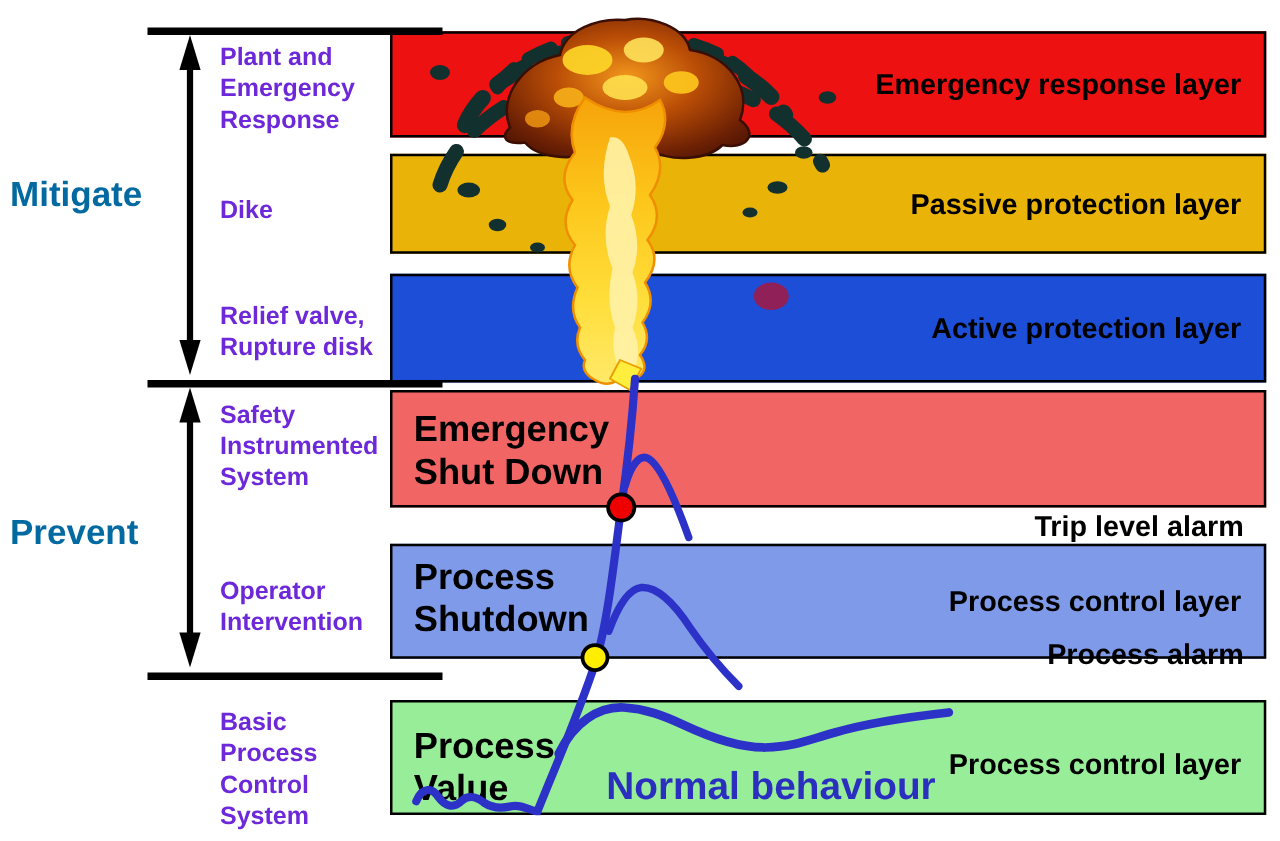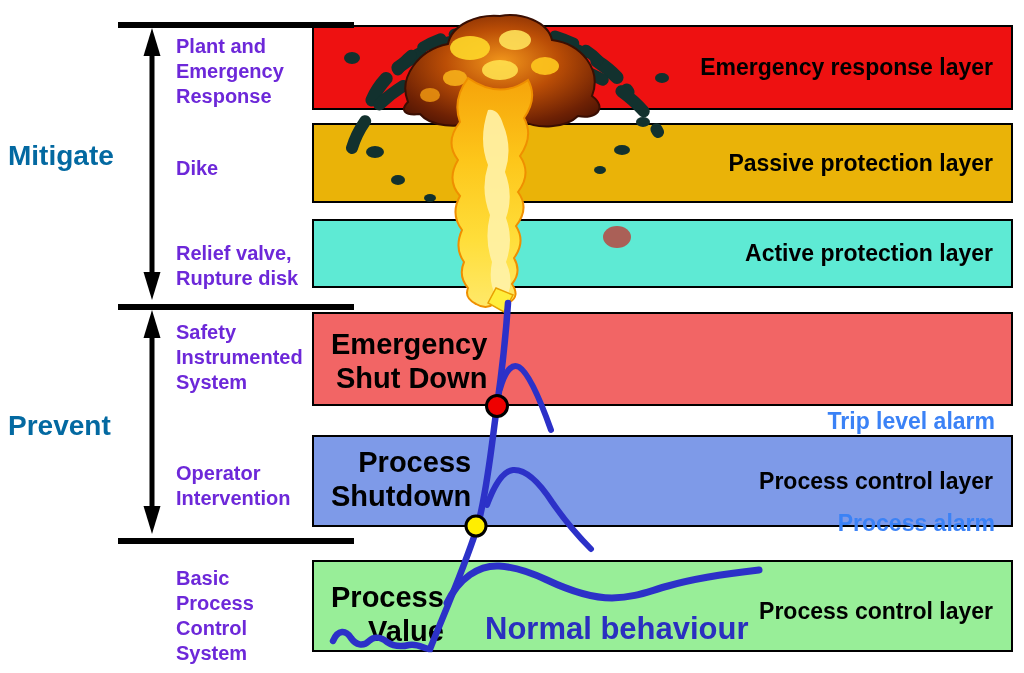--- a/index.html
+++ b/index.html
@@ -2,38 +2,38 @@
 <html><head>
 <meta charset="utf-8">
 <style>
   html,body{margin:0;padding:0;background:#fff;}
   #stage{
     position:relative;width:1024px;height:673px;background:#ffffff;
     font-family:"Liberation Sans",sans-serif;overflow:hidden;
   }
   .bar{
     position:absolute;left:312px;width:701px;box-sizing:border-box;
-    border:2px solid #000;display:flex;align-items:center;justify-content:flex-end;text-align:right;
+    border:2px solid #000;display:flex;align-items:center;justify-content:flex-end;
   }
   .bar-right-label{
     font-weight:bold;font-size:23px;color:#000;padding-right:18px;white-space:nowrap;
   }
   .bar-left-label{
     position:absolute;left:17px;font-weight:bold;font-size:29px;line-height:34px;
     color:#000;white-space:pre-line;
   }
   .side-label{
     position:absolute;left:176px;font-weight:bold;font-size:20px;line-height:25px;
     color:#6d28d9;white-space:pre-line;
   }
   .big-label{
     position:absolute;left:8px;font-weight:bold;font-size:28px;color:#0369a1;white-space:nowrap;
   }
   .alarm-label{
-    position:absolute;right:29px;font-weight:bold;font-size:23px;color:#3b82f6;
+    position:absolute;right:29px;font-weight:bold;font-size:23px;color:#000000;
     white-space:nowrap;z-index:6;
   }
   .hline{
     position:absolute;left:118px;width:236px;height:6px;background:#000;z-index:3;
   }
   .normal-behaviour{
     position:absolute;left:485px;top:611px;font-weight:bold;font-size:31px;
     color:#2a2fc0;white-space:nowrap;z-index:6;text-align:center;
   }
   svg.overlay{position:absolute;left:0;top:0;z-index:5;}
@@ -66,21 +66,21 @@
 Process
 Control
 System</div>
 
   <div class="bar" style="top:25px;height:85px;background:#ee1111">
     <span class="bar-right-label">Emergency response layer</span>
   </div>
   <div class="bar" style="top:123px;height:80px;background:#eab308">
     <span class="bar-right-label">Passive protection layer</span>
   </div>
-  <div class="bar" style="top:219px;height:69px;background:#5eead4">
+  <div class="bar" style="top:219px;height:87px;background:#1d4ed8">
     <span class="bar-right-label">Active protection layer</span>
   </div>
   <div class="bar" style="top:312px;height:94px;background:#f26565">
     <span class="bar-left-label" style="top:13px">Emergency
 Shut Down</span>
   </div>
   <div class="bar" style="top:435px;height:92px;background:#7e9ae8">
     <span class="bar-left-label" style="top:8px">Process
 Shutdown</span>
     <span class="bar-right-label">Process control layer</span>

